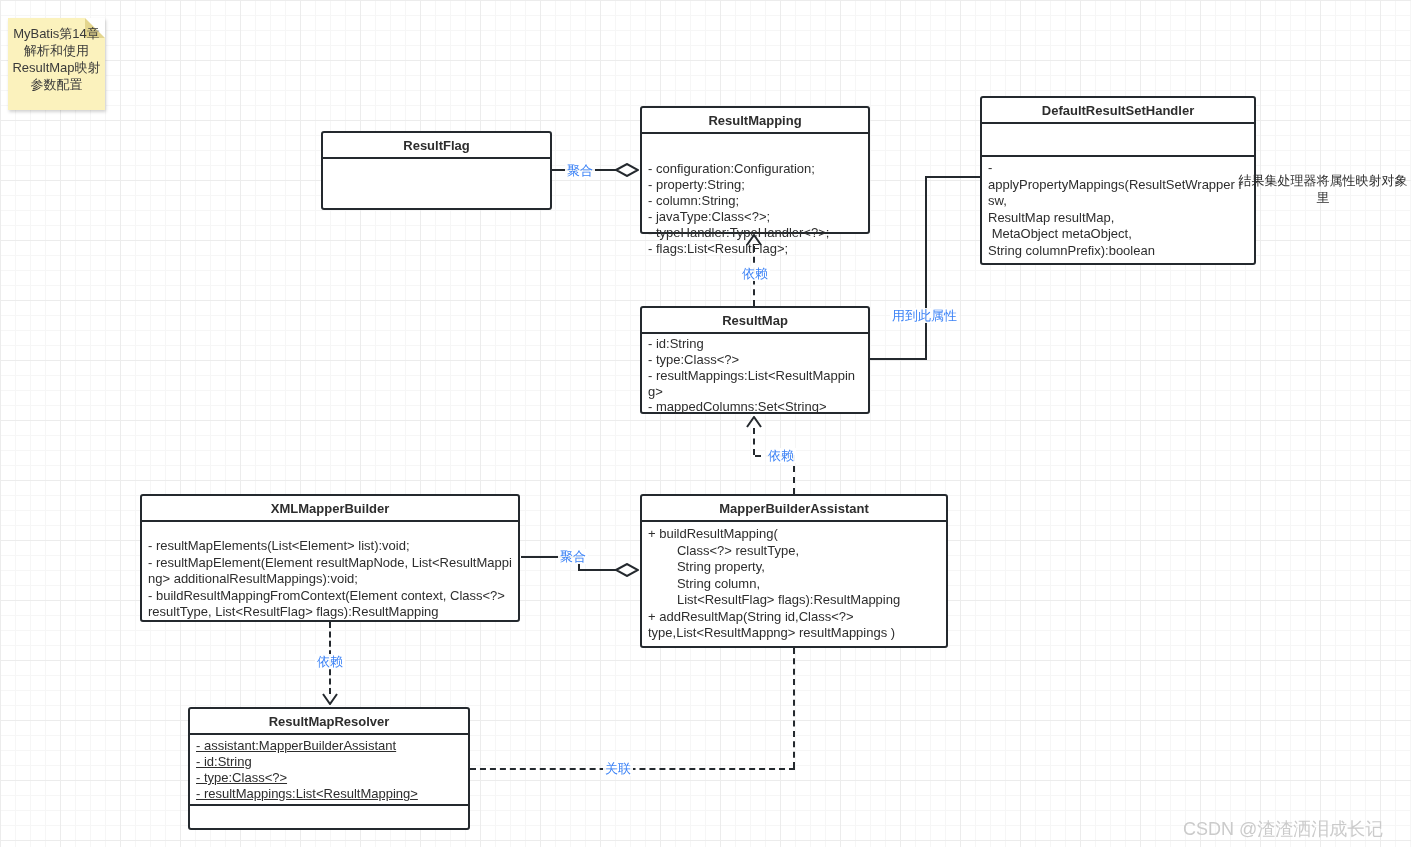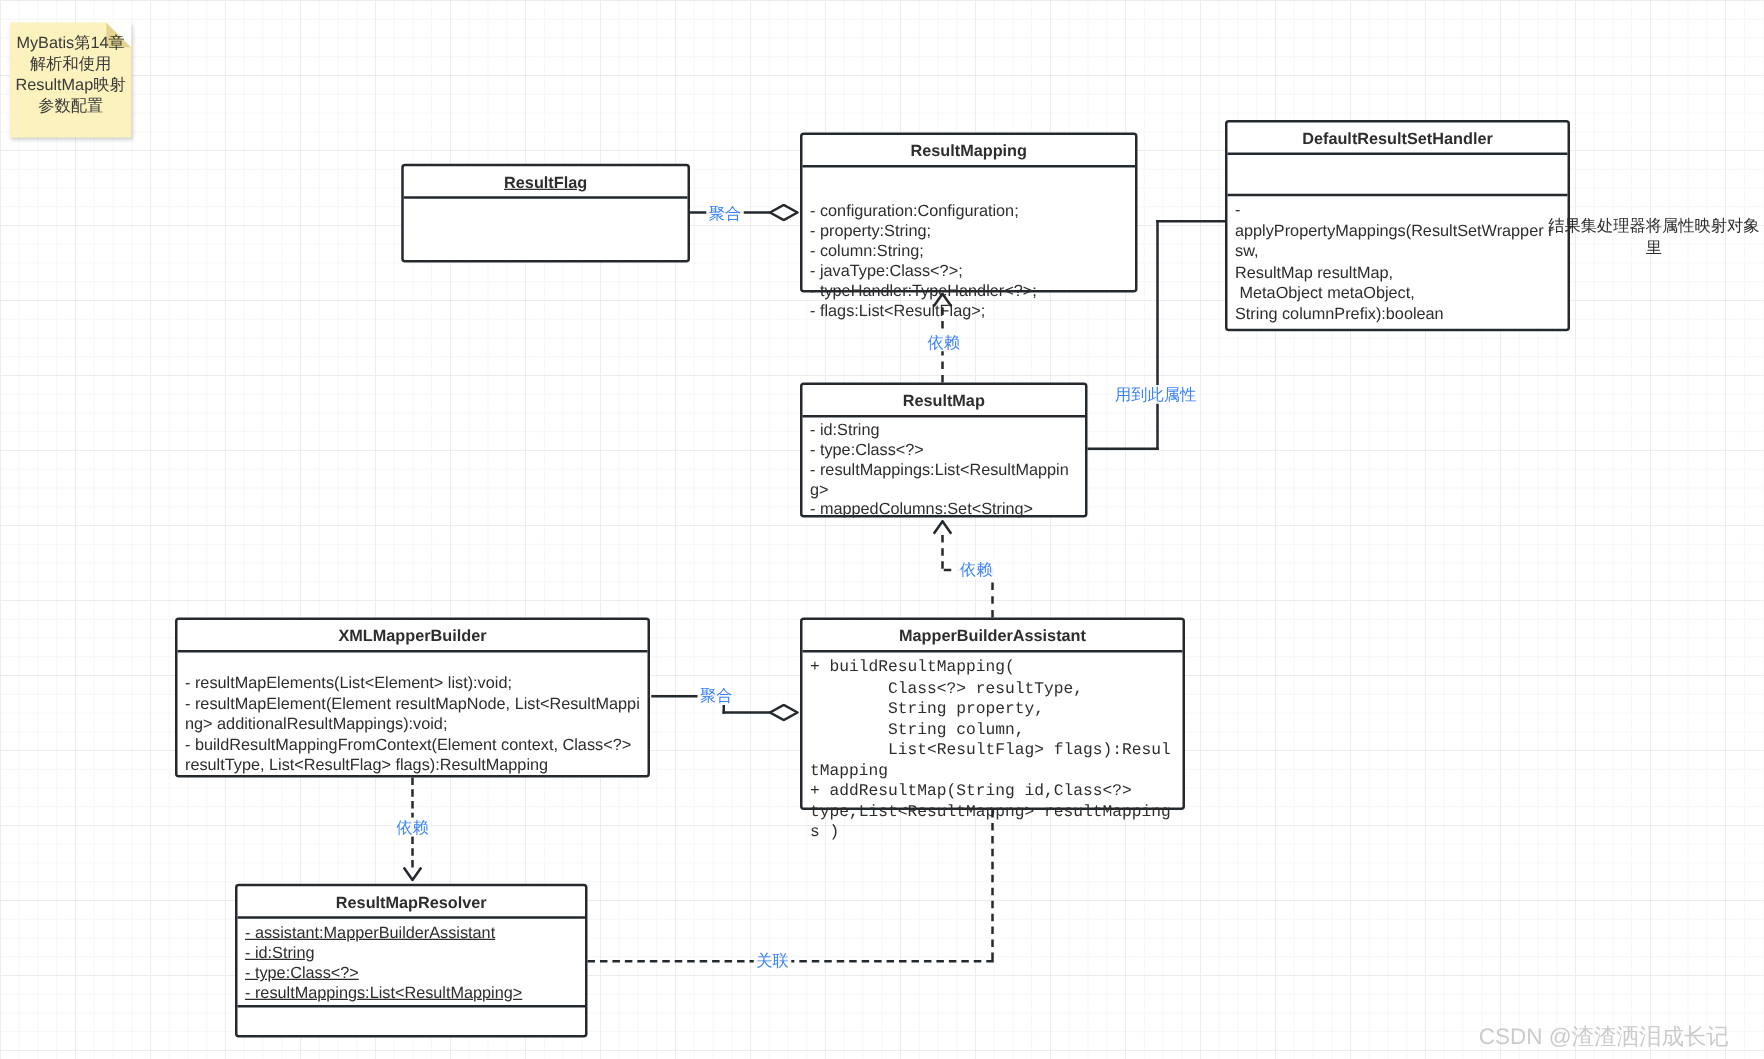--- a/index.html
+++ b/index.html
@@ -88,25 +88,25 @@
 </style>
 </head>
 <body>
 
 <div class="canvas">
 
   <div class="note">
     <div class="note-text">MyBatis第14章解析和使用ResultMap映射参数配置</div>
   </div>
 
-  <div class="uml" style="left:321px;top:131px;width:231px;height:79px;text-decoration:underline;">
+  <div class="uml" style="left:321px;top:131px;width:231px;height:79px;">
     <div class="uml-title">ResultFlag</div>
   </div>
 
-  <div class="uml" style="left:640px;top:106px;width:270px;height:128px;">
+  <div class="uml" style="left:640px;top:106px;width:230px;height:128px;">
     <div class="uml-title">ResultMapping</div>
     <div class="uml-body" style="line-height:16px;padding-top:2px;margin-top:25px;">
       <div class="row">- configuration:Configuration;</div>
       <div class="row">- property:String;</div>
       <div class="row">- column:String;</div>
       <div class="row">- javaType:Class&lt;?&gt;;</div>
       <div class="row">- typeHandler:TypeHandler&lt;?&gt;;</div>
       <div class="row">- flags:List&lt;ResultFlag&gt;;</div>
     </div>
   </div>
@@ -137,21 +137,21 @@
     <div class="uml-title">XMLMapperBuilder</div>
     <div class="uml-body" style="line-height:16.5px;padding-top:16px;">
       <div class="row">- resultMapElements(List&lt;Element&gt; list):void;</div>
       <div class="row">- resultMapElement(Element resultMapNode, List&lt;ResultMapping&gt; additionalResultMappings):void;</div>
       <div class="row">- buildResultMappingFromContext(Element context, Class&lt;?&gt; resultType, List&lt;ResultFlag&gt; flags):ResultMapping</div>
     </div>
   </div>
 
   <div class="uml" style="left:640px;top:494px;width:308px;height:154px;">
     <div class="uml-title">MapperBuilderAssistant</div>
-    <div class="uml-body prewrap" style="line-height:16.5px;padding-top:4px;font-family:Liberation Mono, monospace;">+ buildResultMapping(
+    <div class="uml-body prewrap" style="line-height:16.5px;padding-top:4px;">+ buildResultMapping(
         Class&lt;?&gt; resultType,
         String property,
         String column,
         List&lt;ResultFlag&gt; flags):ResultMapping
 + addResultMap(String id,Class&lt;?&gt;
 type,List&lt;ResultMappng&gt; resultMappings )</div>
   </div>
 
   <div class="uml" style="left:188px;top:707px;width:282px;height:123px;">
     <div class="uml-title">ResultMapResolver</div>

